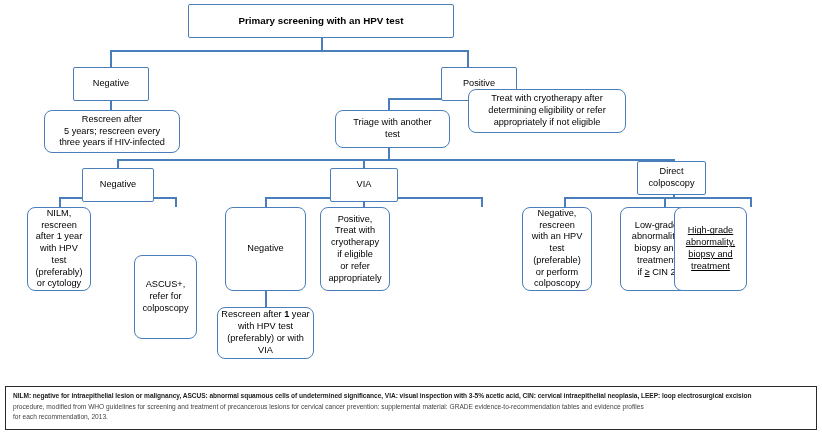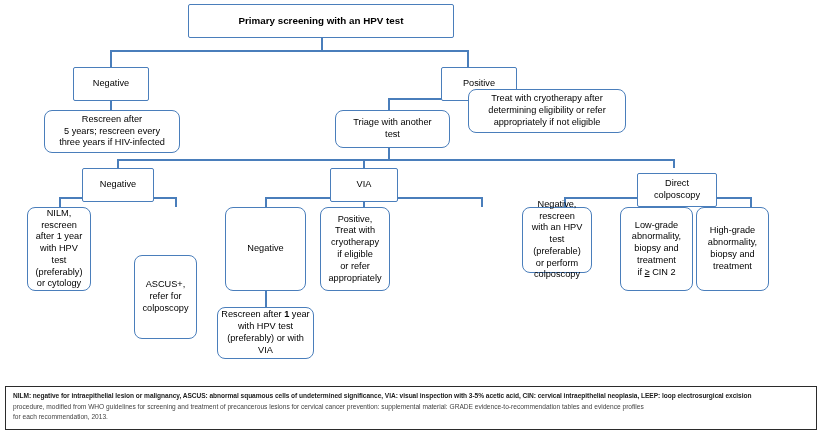--- a/index.html
+++ b/index.html
@@ -123,21 +123,21 @@
   </div>
 
   <div class="node sharp" style="left:82px;top:168px;width:72px;height:18px;">
     <span class="txt">Negative</span>
   </div>
 
   <div class="node sharp" style="left:330px;top:168px;width:68px;height:18px;">
     <span class="txt">VIA</span>
   </div>
 
-  <div class="node sharp" style="left:637px;top:173px;width:80px;height:29px;">
+  <div class="node sharp" style="left:637px;top:161px;width:69px;height:29px;">
     <span class="txt ml">Direct<br>colposcopy</span>
   </div>
 
   <div class="node" style="left:27px;top:207px;width:64px;height:84px;align-items:center;">
     <span class="txt ml">NILM,<br>rescreen<br>after 1 year<br>with HPV<br>test<br>(preferably)<br>or cytology</span>
   </div>
 
   <div class="node" style="left:134px;top:207px;width:63px;height:84px;margin-top:48px;">
     <span class="txt ml">ASCUS+,<br>refer for<br>colposcopy</span>
   </div>
@@ -148,29 +148,29 @@
 
   <div class="node" style="left:320px;top:207px;width:70px;height:84px;">
     <span class="txt ml">Positive,<br>Treat with<br>cryotherapy<br>if eligible<br>or refer<br>appropriately</span>
   </div>
 
 
   <div class="node" style="left:217px;top:307px;width:97px;height:52px;">
     <span class="txt"><span>Rescreen after </span><b>1</b><span> year with HPV test (preferably) or with VIA</span></span>
   </div>
 
-  <div class="node" style="left:522px;top:207px;width:70px;height:66px;">
+  <div class="node" style="left:522px;top:207px;width:70px;height:84px;">
     <span class="txt ml">Negative,<br>rescreen<br>with an HPV<br>test<br>(preferable)<br>or perform<br>colposcopy</span>
   </div>
 
   <div class="node" style="left:620px;top:207px;width:73px;height:84px;">
     <span class="txt"><span class="ml">Low-grade<br>abnormality,<br>biopsy and<br>treatment<br>if </span><u>≥</u><span> CIN 2</span></span>
   </div>
 
-  <div class="node" style="left:696px;top:207px;width:73px;height:84px;">
+  <div class="node" style="left:674px;top:207px;width:73px;height:84px;text-decoration:underline;">
     <span class="txt ml">High-grade<br>abnormality,<br>biopsy and<br>treatment</span>
   </div>
 
   <div id="footnote" style="left:5px;top:386px;width:812px;height:44px;">
     <div class="l1">NILM: negative for intraepithelial lesion or malignancy, ASCUS: abnormal squamous cells of undetermined significance, VIA: visual inspection with 3-5% acetic acid, CIN: cervical intraepithelial neoplasia, LEEP: loop electrosurgical excision</div>
     <div class="l2">procedure, modified from WHO guidelines for screening and treatment of precancerous lesions for cervical cancer prevention: supplemental material: GRADE evidence-to-recommendation tables and evidence profiles</div>
     <div class="l3">for each recommendation, 2013.</div>
   </div>
 
 </div>

